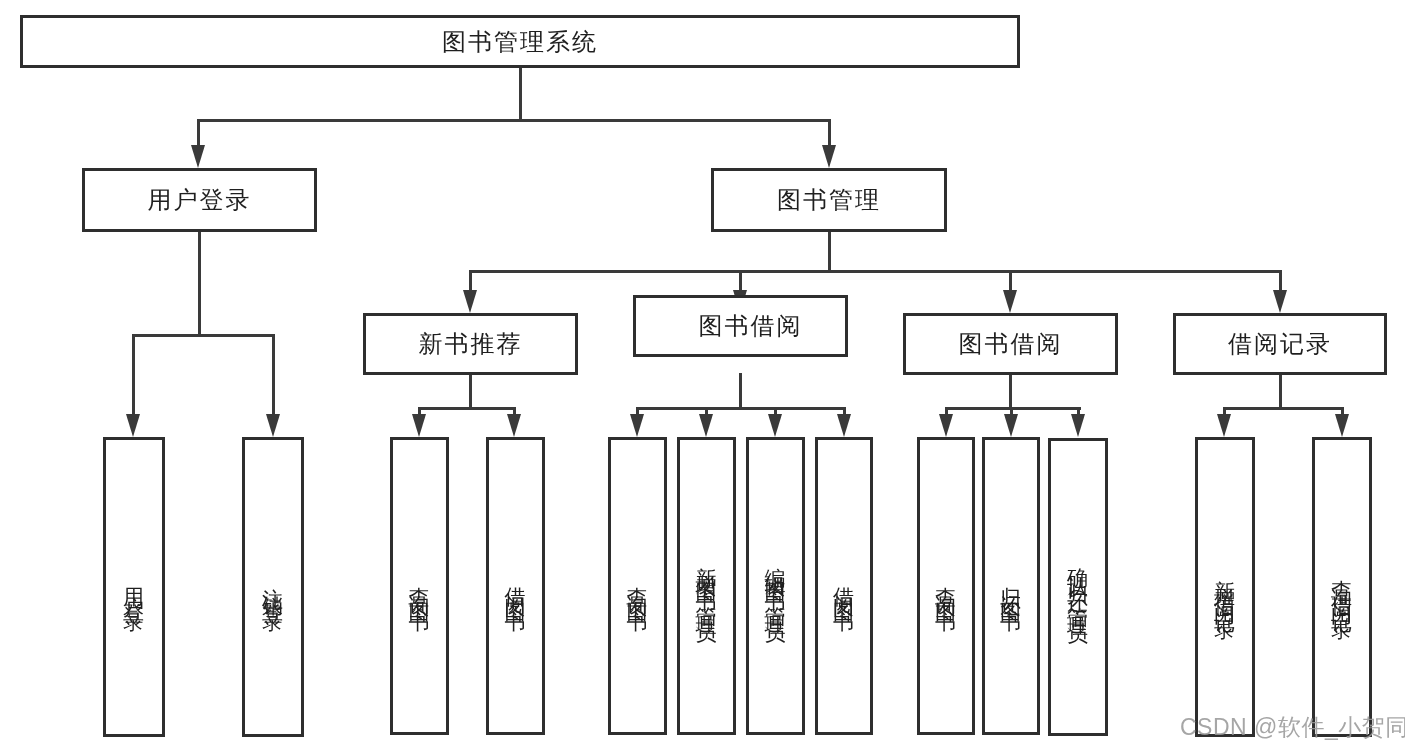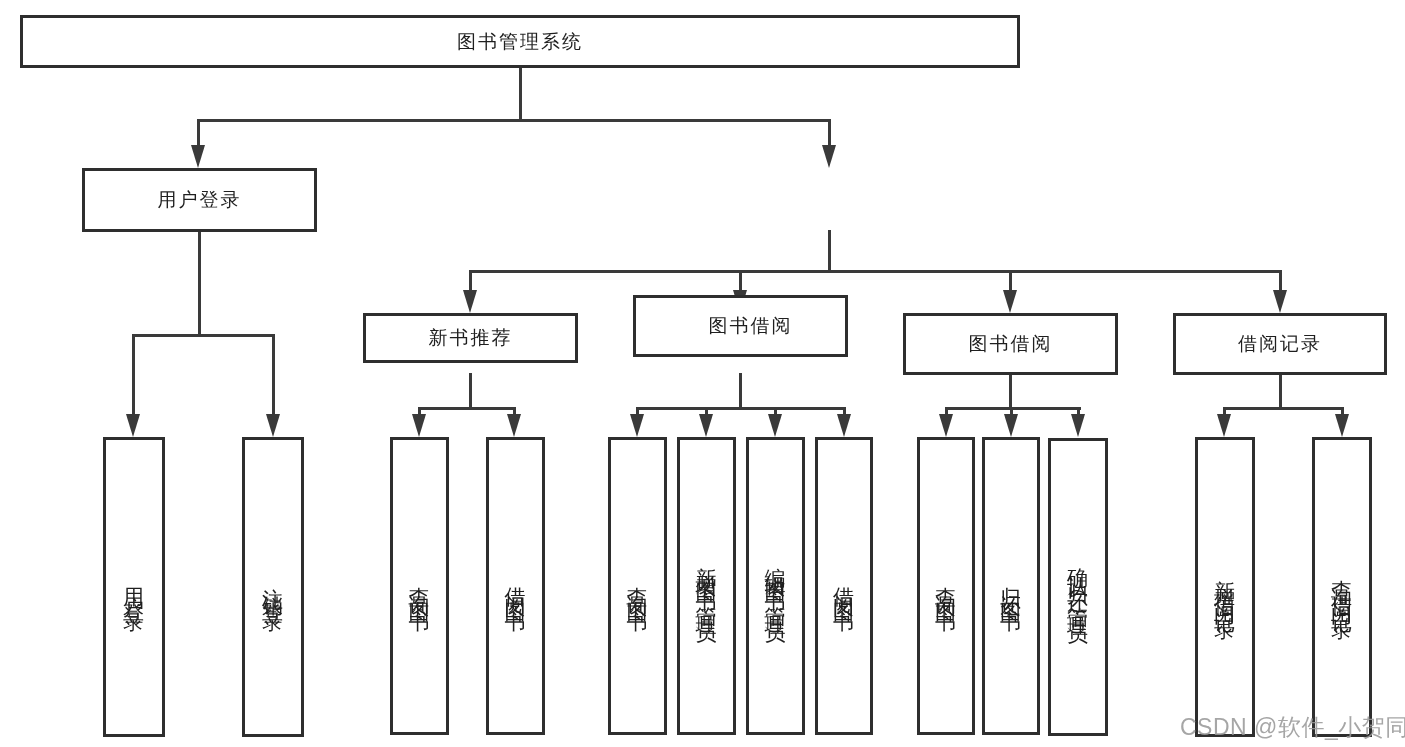--- a/index.html
+++ b/index.html
@@ -15,21 +15,21 @@
   .hline,.vline,.drop{position:absolute;background:var(--line);}
   .hline{height:3px;}
   .vline,.drop{width:3px;}
   .drop::after{content:"";position:absolute;left:-6px;bottom:-23px;width:0;height:0;
     border-left:7.5px solid transparent;border-right:7.5px solid transparent;
     border-top:23px solid var(--line);}
 
   
   .box{position:absolute;background:var(--bg);border:3px solid var(--border);
     display:flex;align-items:center;justify-content:center;}
-  .box-h{font-size:19px;letter-spacing:2px;font-family:Liberation Serif, serif;}
+  .box-h{font-size:24px;letter-spacing:2px;font-family:Liberation Serif, serif;}
   .box-v span{writing-mode:vertical-lr;text-orientation:mixed;font-size:21px;
     letter-spacing:8px;line-height:1;}
 
   .watermark{position:absolute;left:1180px;top:712px;font-size:23px;
     color:var(--watermark);opacity:.88;letter-spacing:.5px;z-index:5;white-space:nowrap;}
 </style>
 </head>
 <body>
 
 <div class="canvas">
@@ -70,22 +70,23 @@
   <div class="drop" style="left:1077px;top:407px;height:7px;"></div>
 
   <div class="vline" style="left:1279px;top:373px;height:37px;"></div>
   <div class="hline" style="left:1223px;top:407px;width:121px;"></div>
   <div class="drop" style="left:1223px;top:407px;height:7px;"></div>
   <div class="drop" style="left:1341px;top:407px;height:7px;"></div>
 
   <div class="box box-h" style="left:20px;top:15px;width:1000px;height:53px;">图书管理系统</div>
 
   <div class="box box-h" style="left:82px;top:168px;width:235px;height:64px;">用户登录</div>
+  <div class="box box-h" style="left:711px;top:168px;width:236px;height:64px;">图书管理</div>
 
-  <div class="box box-h" style="left:363px;top:313px;width:215px;height:50px;">新书推荐</div>
+  <div class="box box-h" style="left:363px;top:313px;width:215px;height:62px;">新书推荐</div>
   <div class="box box-h" style="left:633px;top:295px;width:215px;height:62px;padding-left:20px;">图书借阅</div>
   <div class="box box-h" style="left:903px;top:313px;width:215px;height:62px;">图书借阅</div>
   <div class="box box-h" style="left:1173px;top:313px;width:214px;height:62px;">借阅记录</div>
 
   <div class="box box-v" style="left:103px;top:437px;width:62px;height:300px;">
     <span>用户登录</span>
     </div>
   <div class="box box-v" style="left:242px;top:437px;width:62px;height:300px;">
     <span>注销登录</span>
     </div>

